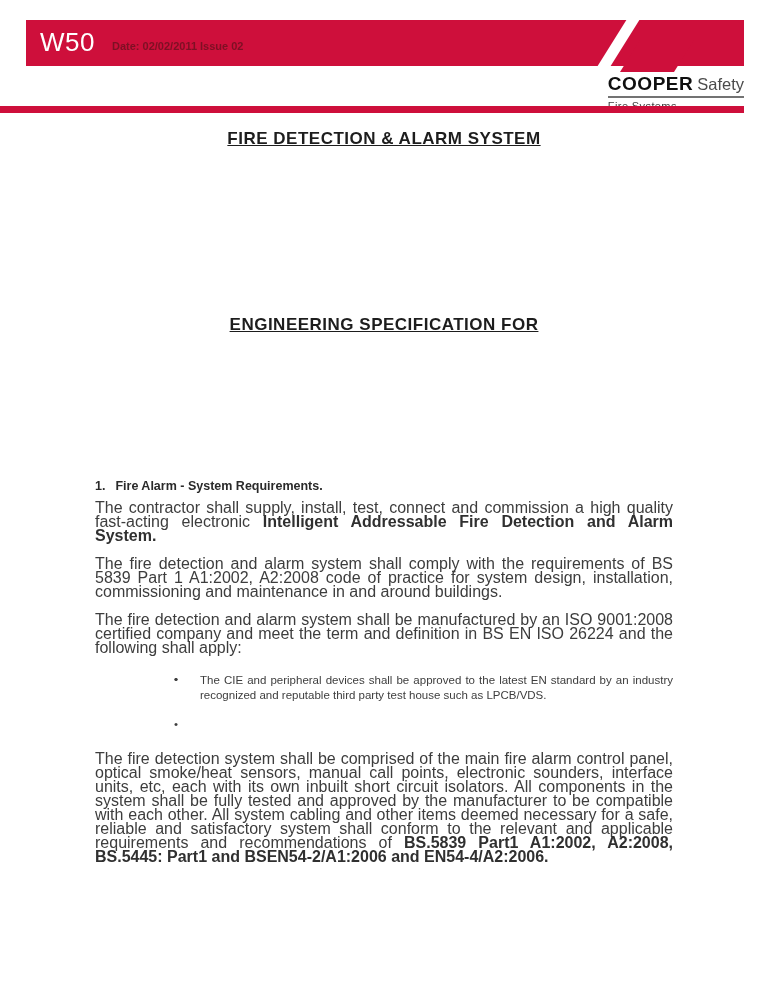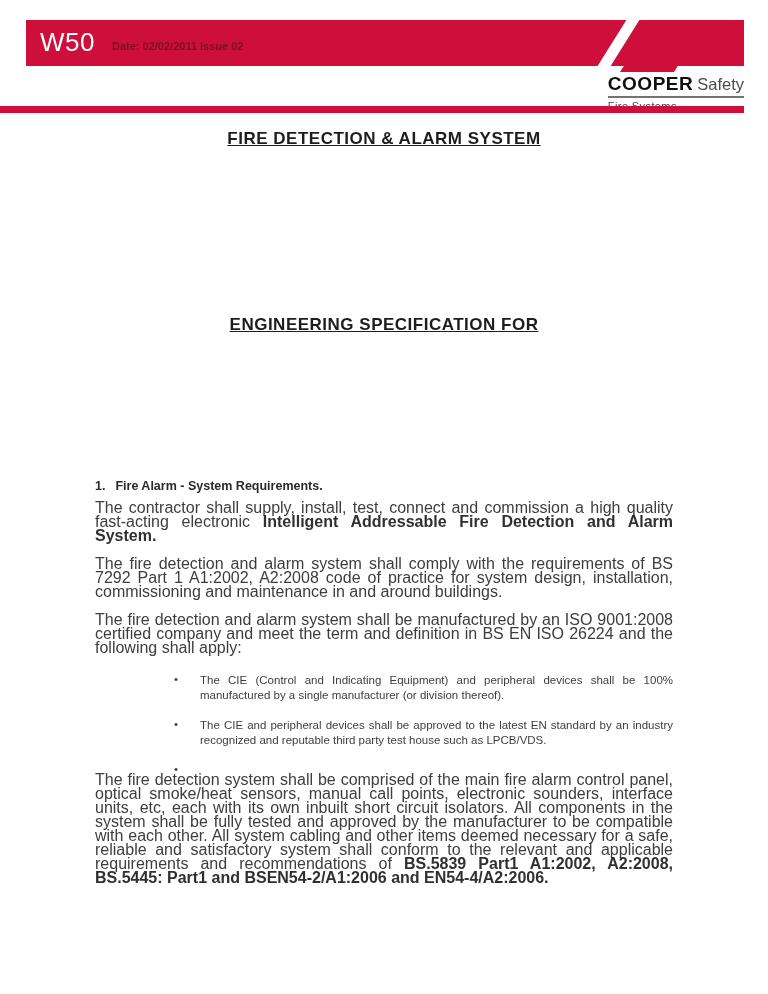--- a/index.html
+++ b/index.html
@@ -56,21 +56,21 @@
     text-align: justify; color: #3d3d3d;
   }
   .para.first { margin-top: 8px; }
   .para strong, .para b { font-weight: 700; color: #303030; }
   .bullets { margin-top: 18px; list-style: none; padding-left: 105px; }
   .bullet-item {
     position: relative; margin-bottom: 15px;
     font-size: 11.5px; line-height: 15px; text-align: justify; color: #3d3d3d;
   }
   .dot { position: absolute; left: -26px; top: -1px; }
-  .para.final { margin-top: 25px; }
+  .para.final { margin-top: 49px; }
 </style>
 </head>
 <body>
 
 <div class="page">
 
   <div class="header">
     <div class="hdr-bar"></div>
     <div class="doc-code">W50</div>
     <div class="date-line">Date: 02/02/2011 Issue 02</div>
@@ -87,26 +87,26 @@
 
   <main class="content">
 
     <h1 class="title title2">FIRE DETECTION &amp; ALARM SYSTEM</h1>
     <h1 class="title title1">ENGINEERING SPECIFICATION FOR</h1>
 
     <h2 class="sec-heading"><span>1.</span><span class="sec-heading-text">Fire Alarm - System Requirements.</span></h2>
 
     <p class="para first"><span>The contractor shall supply, install, test, connect and commission a high quality fast-acting electronic </span><strong>Intelligent Addressable Fire Detection and Alarm System.</strong></p>
 
-    <p class="para">The fire detection and alarm system shall comply with the requirements of BS 7292 Part 1 A1:2002, A2:2008 code of practice for system design, installation, commissioning and maintenance in and around buildings.</p>
+    <p class="para">The fire detection and alarm system shall comply with the requirements of BS 5839 Part 1 A1:2002, A2:2008 code of practice for system design, installation, commissioning and maintenance in and around buildings.</p>
 
     <p class="para">The fire detection and alarm system shall be manufactured by an ISO 9001:2008 certified company and meet the term and definition in BS EN ISO 26224 and the following shall apply:</p>
 
     <ul class="bullets">
-      <li class="bullet-item"><span class="dot">•</span><span>The CIE (Control and Indicating Equipment) and peripheral devices shall be 100% manufactured by a single manufacturer (or division thereof).</span></li>
+      <li class="bullet-item"><span class="dot">•</span></li>
       <li class="bullet-item"><span class="dot">•</span><span>The CIE and peripheral devices shall be approved to the latest EN standard by an industry recognized and reputable third party test house such as LPCB/VDS.</span></li>
       <li class="bullet-item"><span class="dot">•</span></li>
     </ul>
 
     <p class="para final"><span>The fire detection system shall be comprised of the main fire alarm control panel, optical smoke/heat sensors, manual call points, electronic sounders, interface units, etc, each with its own inbuilt short circuit isolators. All components in the system shall be fully tested and approved by the manufacturer to be compatible with each other. All system cabling and other items deemed necessary for a safe, reliable and satisfactory system shall conform to the relevant and applicable requirements and recommendations of </span><strong>BS.5839 Part1 A1:2002, A2:2008, BS.5445: Part1 and BSEN54-2/A1:2006 and EN54-4/A2:2006.</strong></p>
 
   </main>
 
 </div>
 

